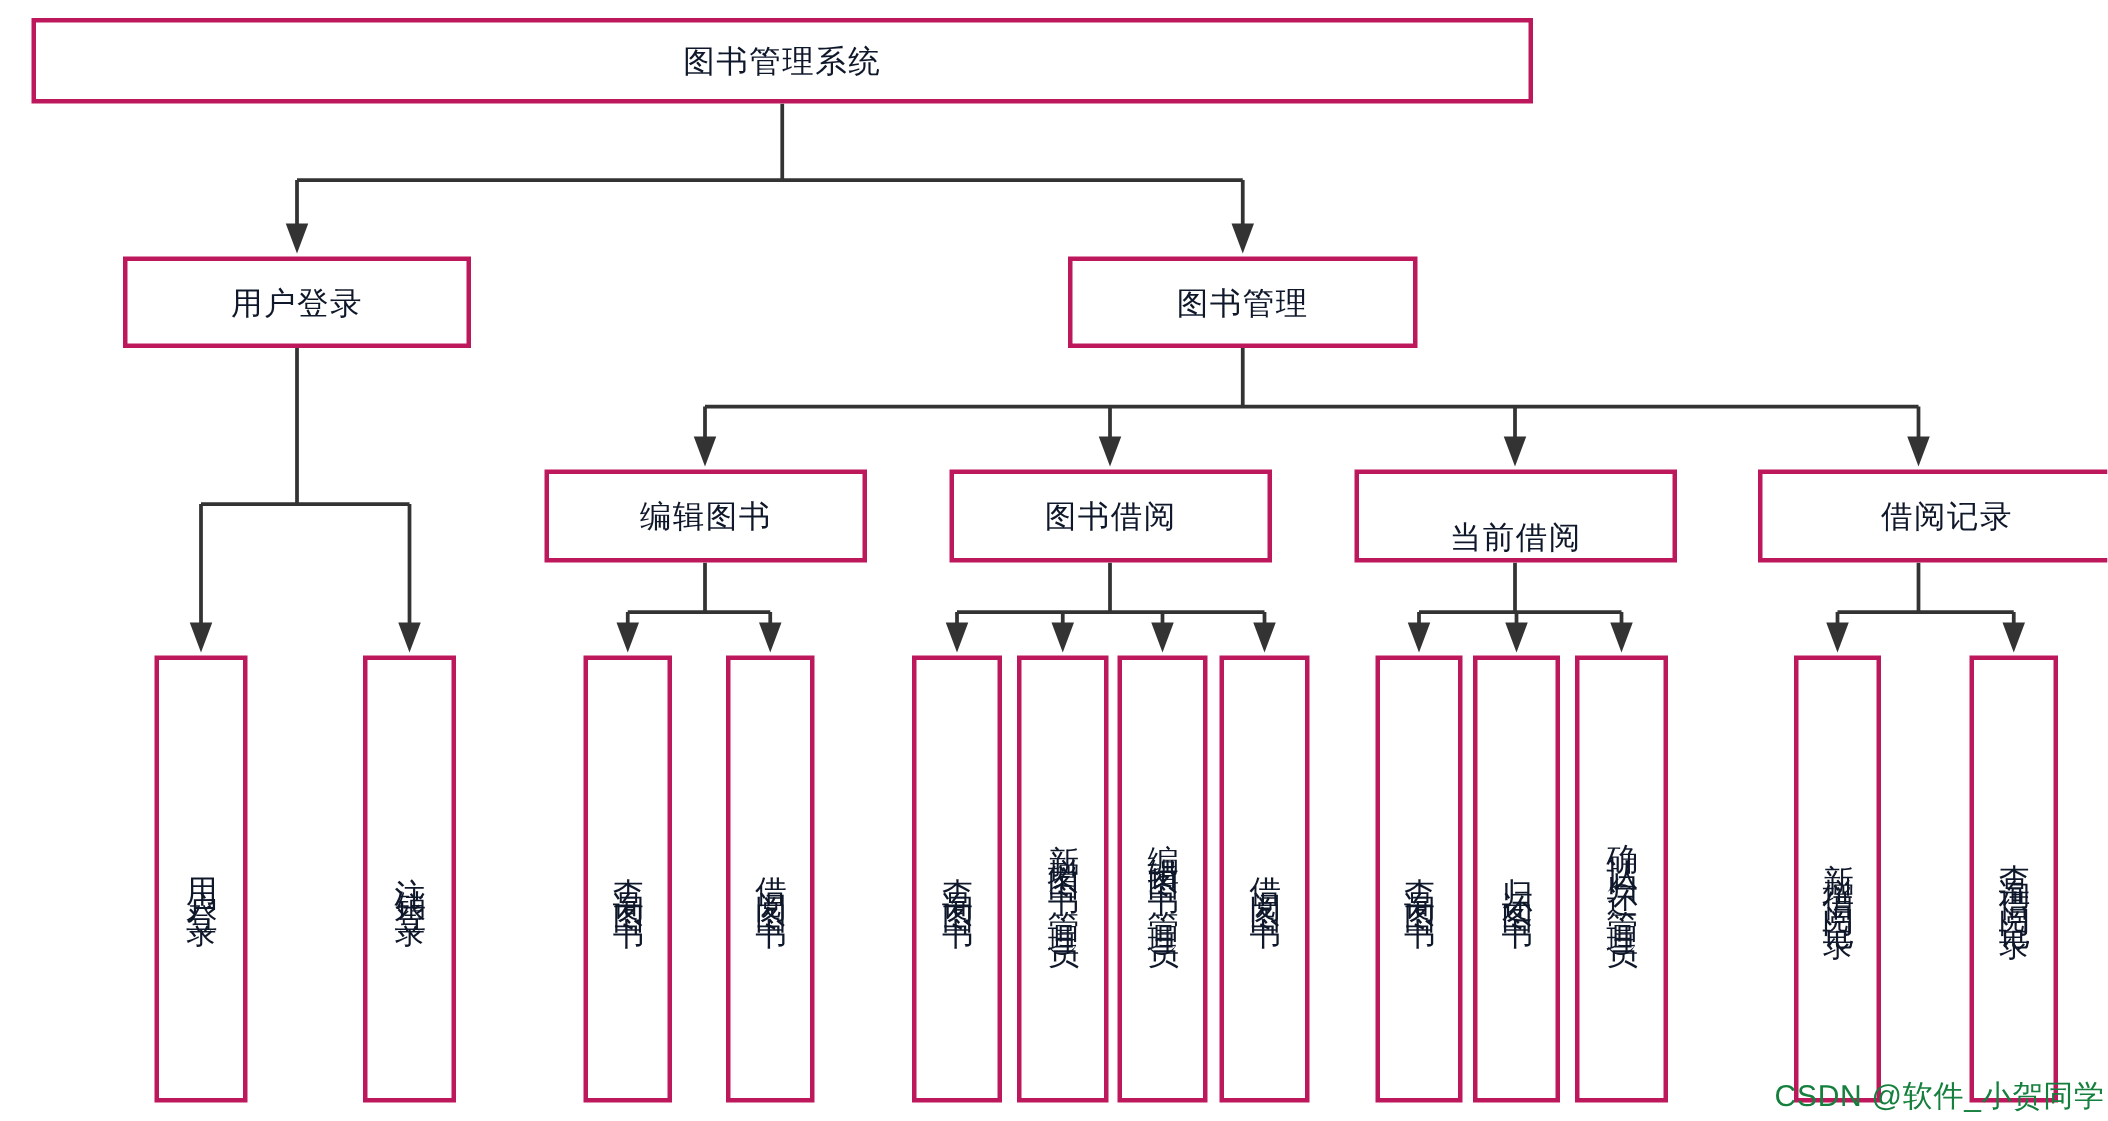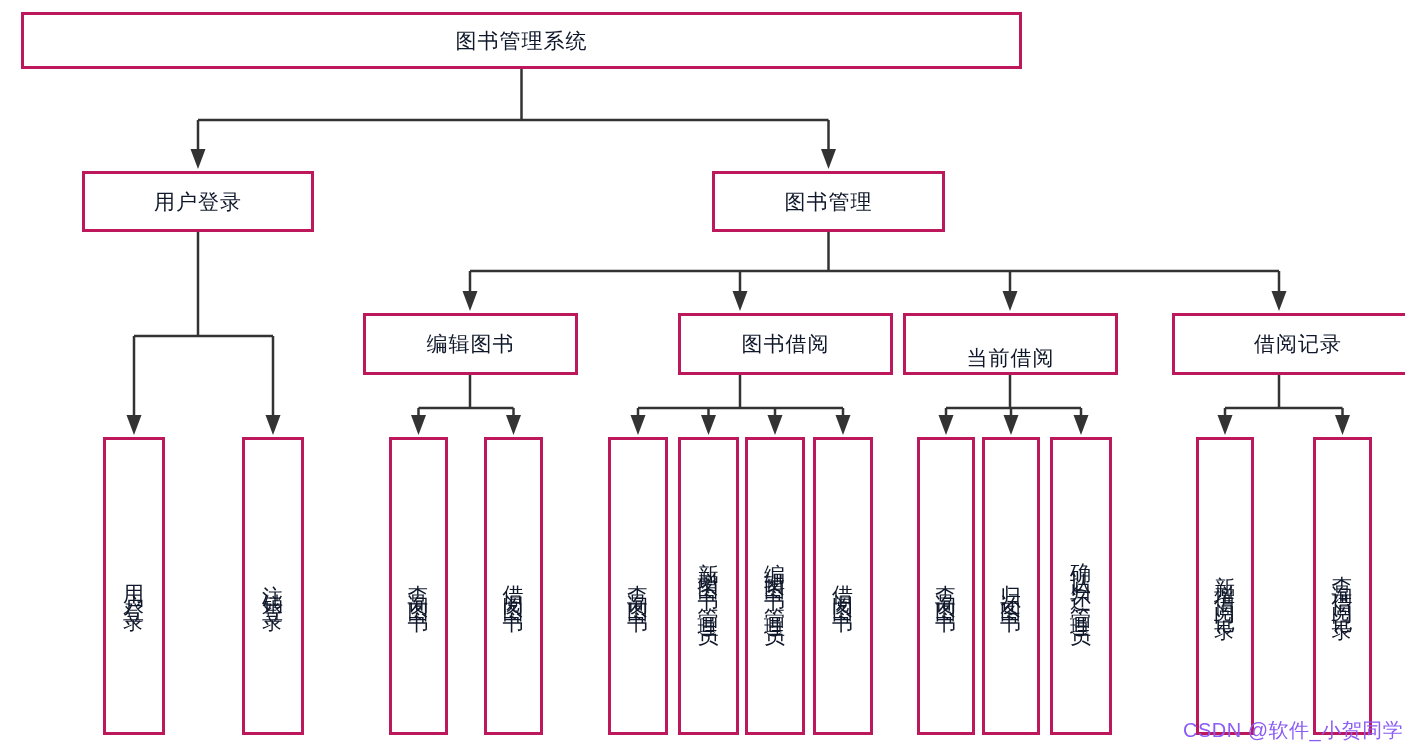--- a/index.html
+++ b/index.html
@@ -31,21 +31,21 @@
     line-height:1;
     white-space:nowrap;
   }
   
   .n-root{left:21px;top:12px;width:1001px;height:57px;}
   
   .n-user-login{left:82px;top:171px;width:232px;height:61px;}
   .n-book-mgmt{left:712px;top:171px;width:233px;height:61px;font-family:Liberation Serif, serif;}
   
   .n-new-books{left:363px;top:313px;width:215px;height:62px;}
-  .n-borrowing{left:633px;top:313px;width:215px;height:62px;margin-left:45px;}
+  .n-borrowing{left:633px;top:313px;width:215px;height:62px;}
   .n-current{left:903px;top:313px;width:215px;height:62px;align-items:flex-end;}
   .n-records{left:1172px;top:313px;width:252px;height:62px;}
   
   .leaf{top:437px;height:298px;}
   .n-login{left:103px;width:62px;}
   .n-logout{left:242px;width:62px;}
   .n-nb-query{left:389px;width:59px;}
   .n-nb-borrow{left:484px;width:59px;}
   .n-bb-query{left:608px;width:60px;}
   .n-bb-add{left:678px;width:61px;}
@@ -53,21 +53,21 @@
   .n-bb-borrow{left:813px;width:60px;}
   .n-cur-query{left:917px;width:58px;}
   .n-cur-return{left:982px;width:58px;}
   .n-cur-confirm{left:1050px;width:62px;}
   .n-rec-add{left:1196px;width:58px;}
   .n-rec-query{left:1313px;width:59px;}
   .watermark{
     position:absolute;
     left:1183px;top:717px;
     font-size:20px;
-    color:#8b5cf6;
+    color:#15803d;
     letter-spacing:0.5px;
     z-index:3;
     white-space:nowrap;
   }
 </style>
 </head>
 <body>
 
 <div class="canvas">
 

